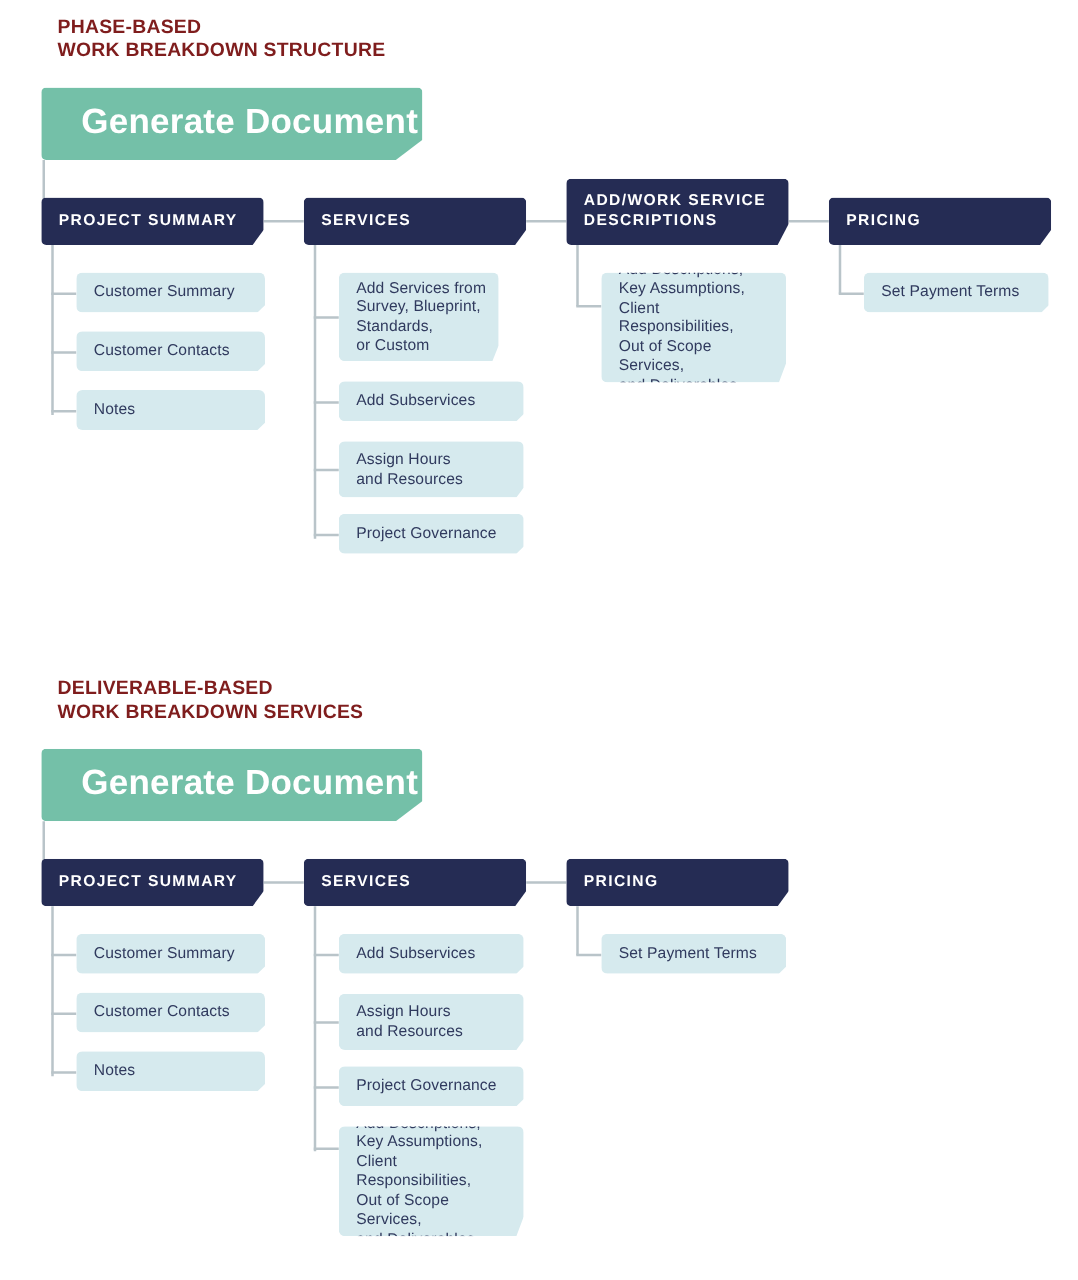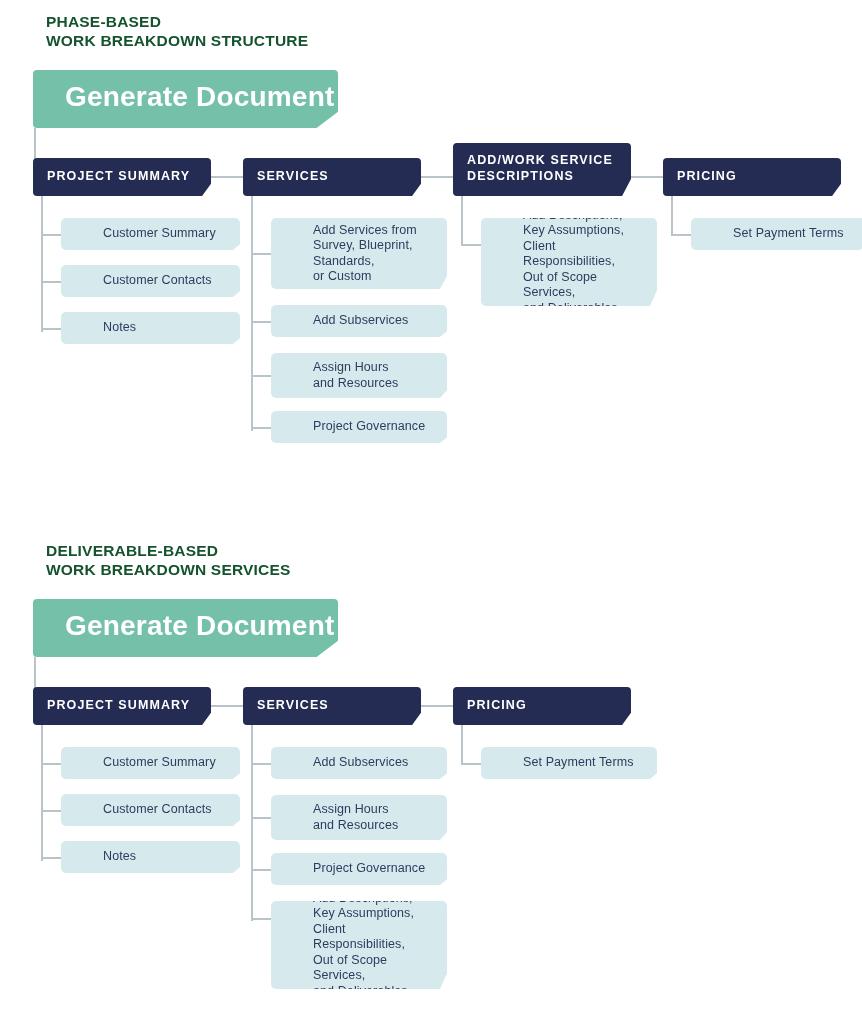--- a/index.html
+++ b/index.html
@@ -18,21 +18,21 @@
   .diagram {
     position: absolute;
     left: 0;
     width: 862px;
   }
 
   
   .wbs-title {
     position: absolute;
     left: 46px;
-    color: #14532d;
+    color: #7f1d1d;
     font-weight: bold;
     font-size: 15.5px;
     line-height: 19px;
     letter-spacing: 0.2px;
     white-space: pre-line;
   }
 
   
   .banner {
     position: absolute;
@@ -84,21 +84,20 @@
 
   
   .item-box {
     position: absolute;
     background: #d6eaee;
     -webkit-clip-path: polygon(0 0, 100% 0, 100% 82%, 96% 100%, 0 100%);
     clip-path: polygon(0 0, 100% 0, 100% 82%, 96% 100%, 0 100%);
     border-radius: 5px 5px 0 5px;
     display: flex;
     align-items: center;
-    padding-left: 28px;
   }
   .item-label {
     color: #303a5e;
     font-size: 12.5px;
     line-height: 15.5px;
     padding-left: 14px;
     padding-right: 8px;
     white-space: pre-line;
     letter-spacing: 0.1px;
   }
@@ -151,21 +150,21 @@
     </div>
   </div>
 
   <div class="column">
     <div class="col-header" style="left:243px;top:158px;width:178px;height:38px;">
       <span class="col-header-label">SERVICES</span>
     </div>
     <div class="conn conn-v" style="left:251px;top:196px;height:235px;"></div>
 
     <div class="conn conn-h" style="left:251px;top:253px;width:20px;"></div>
-    <div class="item-box" style="left:271px;top:218px;width:148px;height:71px;">
+    <div class="item-box" style="left:271px;top:218px;width:128px;height:71px;">
       <span class="item-label">Add Services from
 Survey, Blueprint,
 Standards,
 or Custom</span>
     </div>
 
     <div class="conn conn-h" style="left:251px;top:321px;width:20px;"></div>
     <div class="item-box" style="left:271px;top:305px;width:148px;height:32px;">
       <span class="item-label">Add Subservices</span>
     </div>

